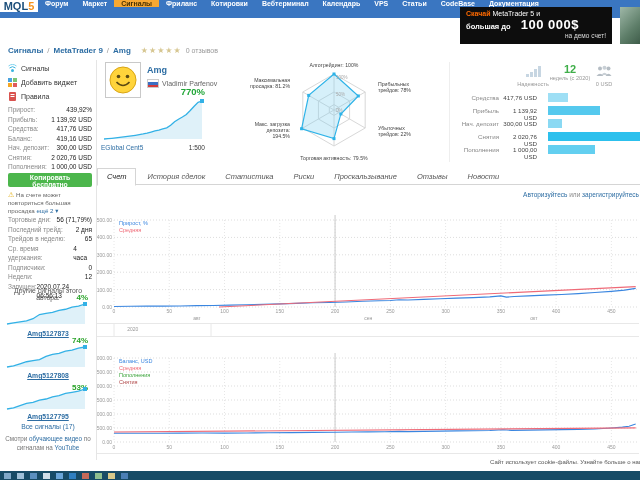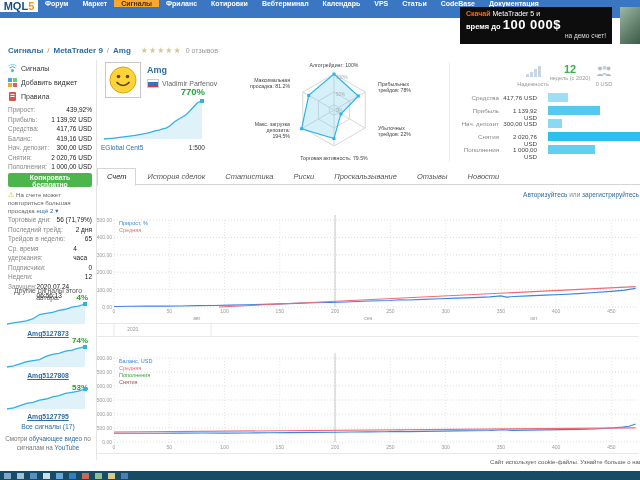--- a/index.html
+++ b/index.html
@@ -13,21 +13,21 @@
   .logo .mql{color:#1b4e7a;}
   .logo .five{color:#f7941e;}
   .nav-item{color:#fff;font-size:7px;font-weight:bold;display:flex;align-items:center;padding:0 7px;cursor:pointer;}
   .nav-item.active{background:#f7a832;color:#4a3200;}
 
   
   .banner{position:absolute;left:460px;top:7px;width:152px;height:37px;background:#0d0d0d;color:#fff;padding:3px 6px;box-sizing:border-box;cursor:pointer;}
   .banner .b1{font-size:7px;}
   .banner .b1 .accent{color:#ff6a00;font-weight:bold;}
   .banner .b2{font-size:7.5px;font-weight:bold;}
-  .banner .b2 .amt{font-size:13px;letter-spacing:0.5px;}
+  .banner .b2 .amt{font-size:13px;letter-spacing:0.5px;margin-left:8px;}
   .banner .b3{font-size:6.5px;text-align:right;color:#ddd;}
   .ad-thumb{position:absolute;left:620px;top:7px;width:20px;height:37px;background:linear-gradient(135deg,#9fb8a8,#5f7f6a 60%,#3e5c49);cursor:pointer;}
 
   
   .crumbs{position:absolute;left:8px;top:46px;font-size:8px;display:flex;align-items:center;gap:4px;}
   .bc-link{color:#2d6da3;font-weight:bold;cursor:pointer;}
   .bc-sep{color:#999;}
   .stars{color:#d6c690;font-size:8px;letter-spacing:1px;margin-left:6px;}
   .reviews{color:#999;font-size:7px;}
 
@@ -104,21 +104,21 @@
   <span class="nav-item">Вебтерминал</span>
   <span class="nav-item">Календарь</span>
   <span class="nav-item">VPS</span>
   <span class="nav-item">Статьи</span>
   <span class="nav-item">CodeBase</span>
   <span class="nav-item">Документация</span>
 </div>
 
 <div class="banner">
   <div class="b1"><span class="accent">Скачай</span><span> MetaTrader 5 и</span></div>
-  <div class="b2"><span>время до </span><span class="amt">100 000$</span></div>
+  <div class="b2"><span>большая до </span><span class="amt">100 000$</span></div>
   <div class="b3">на демо счет!</div>
 </div>
 <div class="ad-thumb"></div>
 
 <div class="crumbs">
   <span class="bc-link">Сигналы</span>
     <span class="bc-sep">/</span>
   <span class="bc-link">MetaTrader 9</span>
     <span class="bc-sep">/</span>
   <span class="bc-link">Amg</span>

